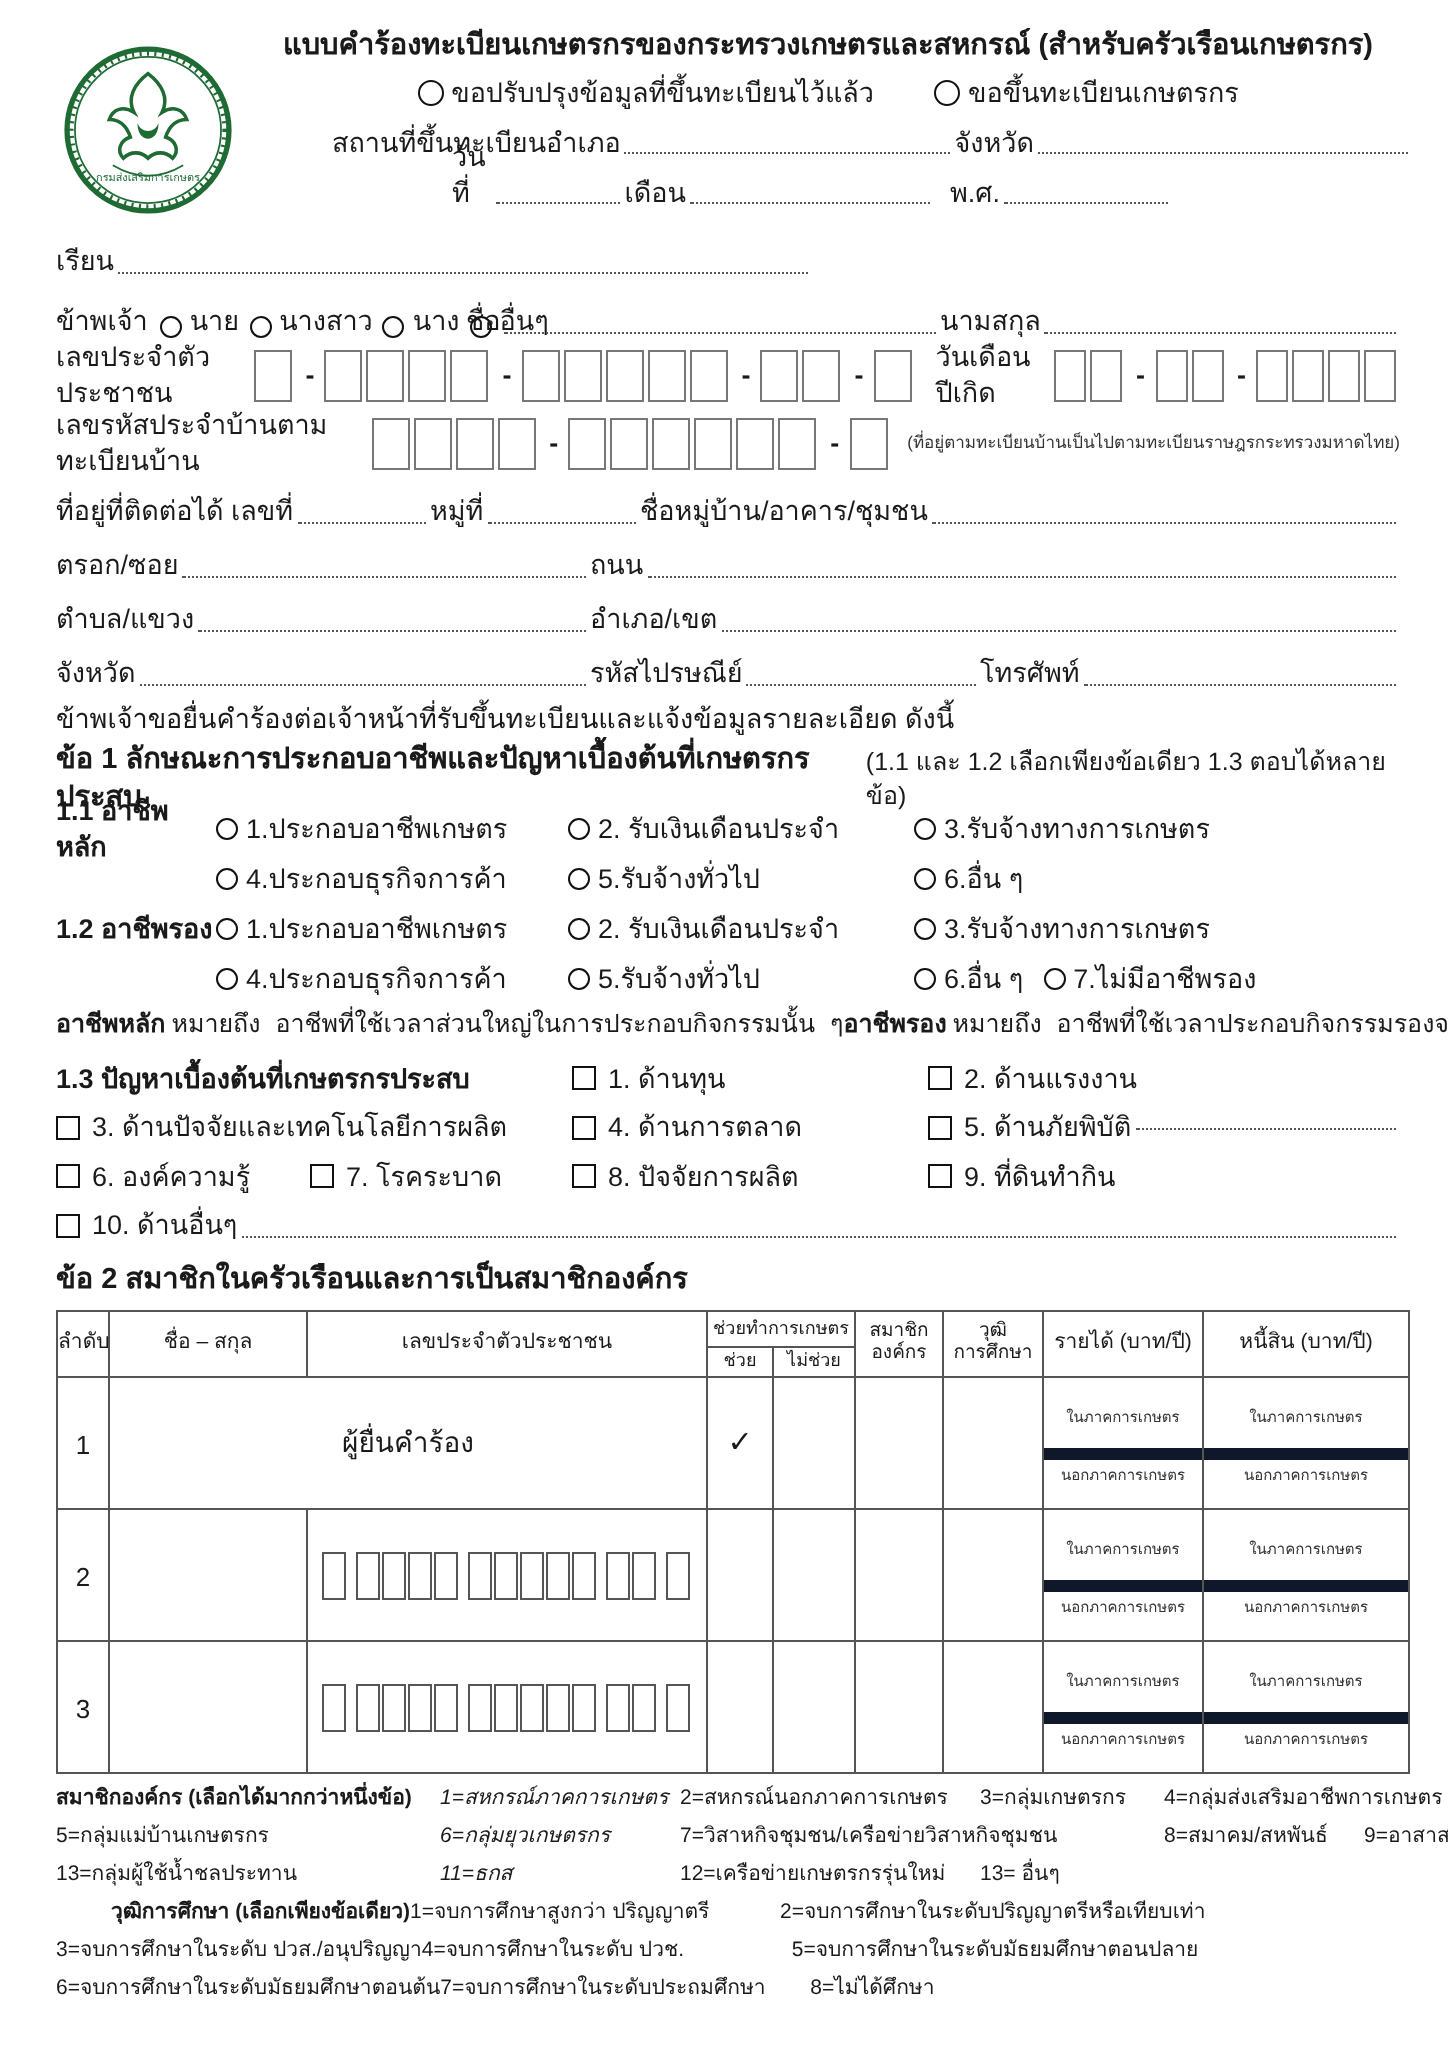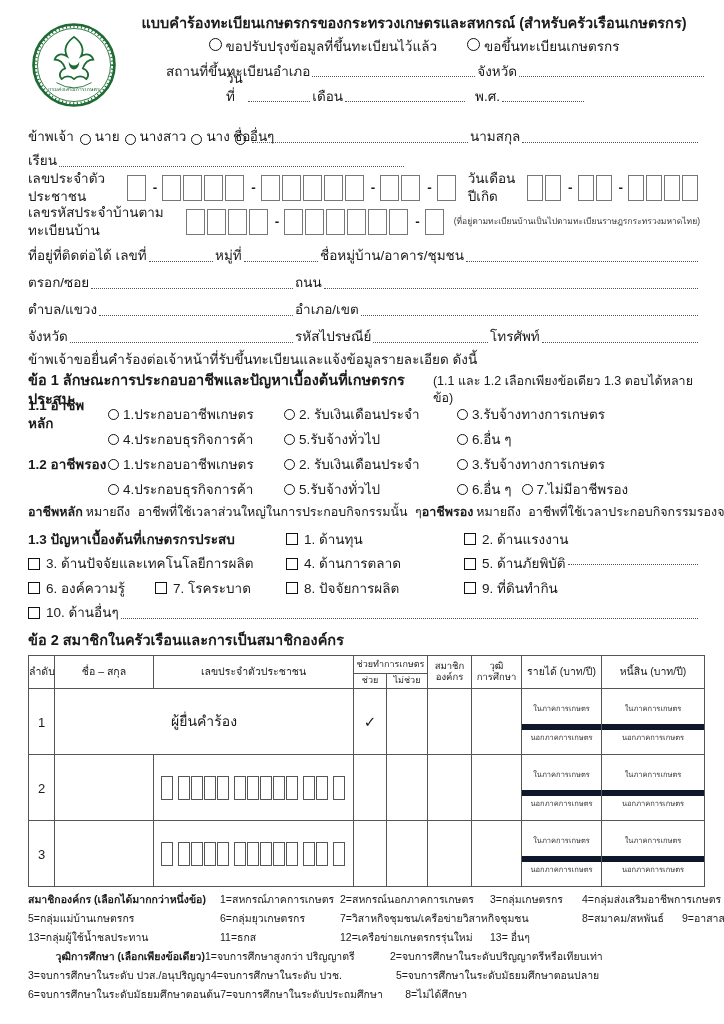--- a/index.html
+++ b/index.html
@@ -9,21 +9,21 @@
     position:relative; width:724px; height:1024px; margin:0 auto;
     background:#ffffff; overflow:hidden; padding:14px 24px 0 28px;
     font-size:14px; line-height:1.3;
   }
   
   .hdr { position:relative; min-height:102px; }
   .logo { position:absolute; left:2px; top:4px; width:88px; height:94px; }
   .hdr-center { margin-left:100px; }
   .form-title { font-weight:bold; font-size:14.5px; text-align:center; white-space:nowrap; }
   .hdr-opts { display:flex; justify-content:center; gap:30px; margin-top:5px; align-items:center; }
-  .hdr-opt { display:flex; align-items:flex-start; font-size:13.5px; }
+  .hdr-opt { display:flex; align-items:center; font-size:13.5px; }
   .hline { display:flex; align-items:flex-end; height:24px; font-size:13.5px; }
   .hline.place { margin:1px 0 0 38px; width:540px; }
   .hline.date  { margin:1px 0 0 98px; width:360px; }
   
   .row { display:flex; align-items:flex-end; height:27px; font-size:13.5px; }
   .row .lbl { white-space:nowrap; }
   .dots { border-bottom:1.6px dotted #555; height:4px; margin:0 2px 3px 2px; flex:1 1 auto; }
   .dots.fx { flex:0 0 auto; }
   .seg { display:flex; flex:0 0 auto; align-items:flex-end; }
   .seg.grow { flex:1 1 auto; }
@@ -65,21 +65,21 @@
   .half.bot { border-top:6px solid #0f172a;margin-top:10px; }
   .num { font-size:13px; font-weight:bold; vertical-align:top; padding-top:4px !important; text-align:center; }
   .applicant-cell { font-weight:bold; font-size:14px; }
   .checkcell { font-size:15px; font-weight:bold; }
   .idboxes { display:flex; justify-content:center; align-items:center; gap:4px; }
   .bx.tiny { width:12px; height:24px; margin-right:1px; border-color:#555; }
   
   .legend { margin-top:6px; font-size:10.5px; }
   .lg-line { display:flex; align-items:flex-start; height:19px; white-space:nowrap; }
   .lg-t { font-weight:bold; }
-  .c192 { flex:0 0 192px; } .c120 { flex:0 0 120px; } .c150 { flex:0 0 150px; } .c92 { flex:0 0 92px; }
+  .c192 { flex:0 0 192px; } .c120 { flex:0 0 120px;font-style:italic; } .c150 { flex:0 0 150px; } .c92 { flex:0 0 92px; }
   .c177 { flex:0 0 177px;text-align:right; } .c185 { flex:0 0 185px; }
   .cauto { flex:1 1 auto; }
 </style>
 </head>
 <body>
 
 <div class="page">
 
   <div class="hdr">
     <div class="logo">
@@ -115,20 +115,25 @@
         <span class="lbl">วันที่</span>
         <span class="dots" style="flex:0 0 62px"></span>
         <span class="lbl">เดือน</span>
         <span class="dots" style="flex:0 0 120px"></span>
         <span class="lbl" style="margin-left:8px">พ.ศ.</span>
         <span class="dots" style="flex:0 0 82px"></span>
       </div>
     </div>
   </div>
 
+  <div class="row" style="height:24px">
+    <span class="lbl">เรียน</span>
+    <span class="dots fx" style="width:345px"></span>
+  </div>
+
   <div class="row" style="height:30px">
     <span class="seg" style="width:205px">
       <span class="lbl">ข้าพเจ้า</span>
       <span class="radio" style="margin-left:6px"></span>
       <span class="lbl">นาย</span>
       <span class="radio" style="margin-left:5px"></span>
       <span class="lbl">นางสาว</span>
       <span class="radio" style="margin-left:5px"></span>
       <span class="lbl">นาง</span>
       <span class="radio" style="margin-left:5px"></span>
@@ -136,25 +141,20 @@
       <span class="dots"></span>
     </span>
     <span class="seg" style="width:237px">
       <span class="lbl">ชื่อ</span>
       <span class="dots"></span>
     </span>
     <span class="seg grow">
       <span class="lbl">นามสกุล</span>
       <span class="dots"></span>
     </span>
-  </div>
-
-  <div class="row" style="height:24px">
-    <span class="lbl">เรียน</span>
-    <span class="dots fx" style="width:345px"></span>
   </div>
 
   <div class="boxrow">
     <span class="lbl" style="margin-right:6px">เลขประจำตัวประชาชน</span>
     <span class="grp">
         <b class="bx"></b>
       </span>
     <span class="dash">-</span>
     <span class="grp">
         <b class="bx"></b>

